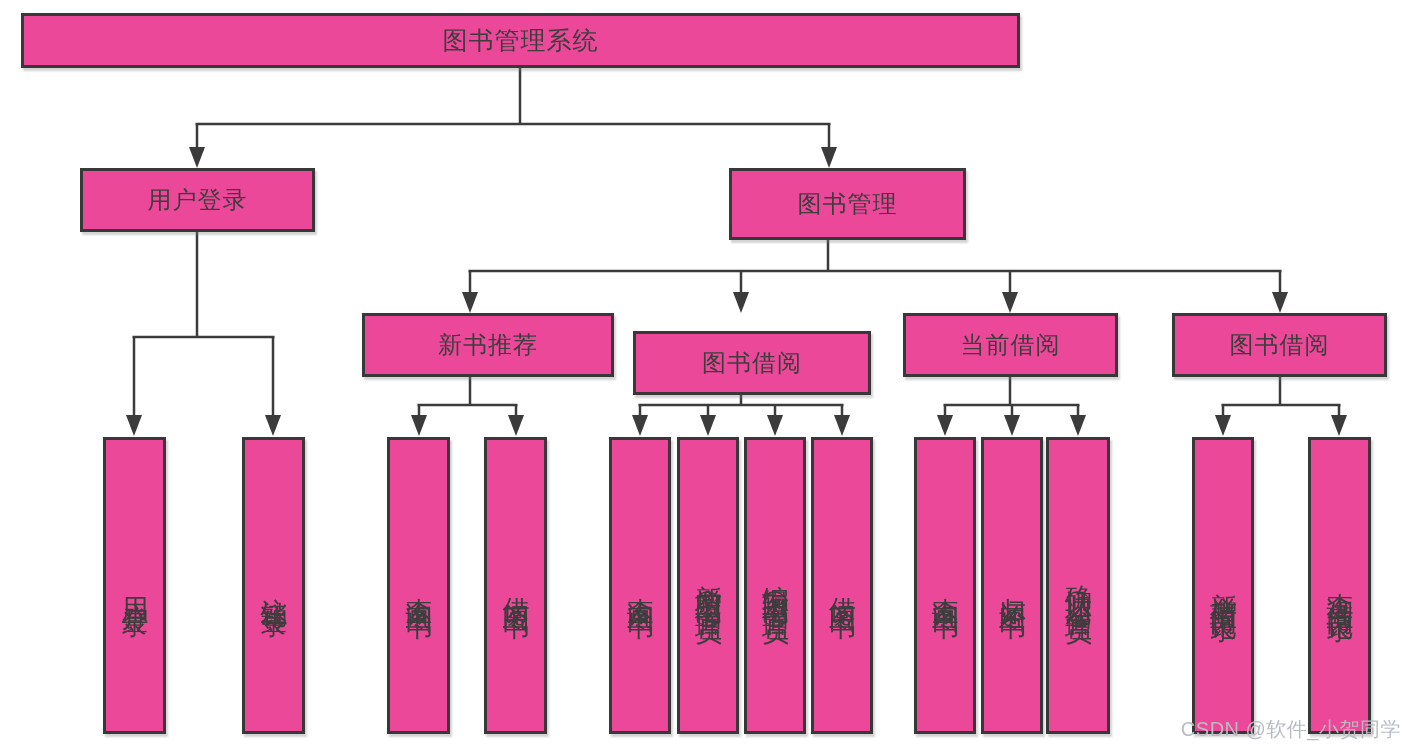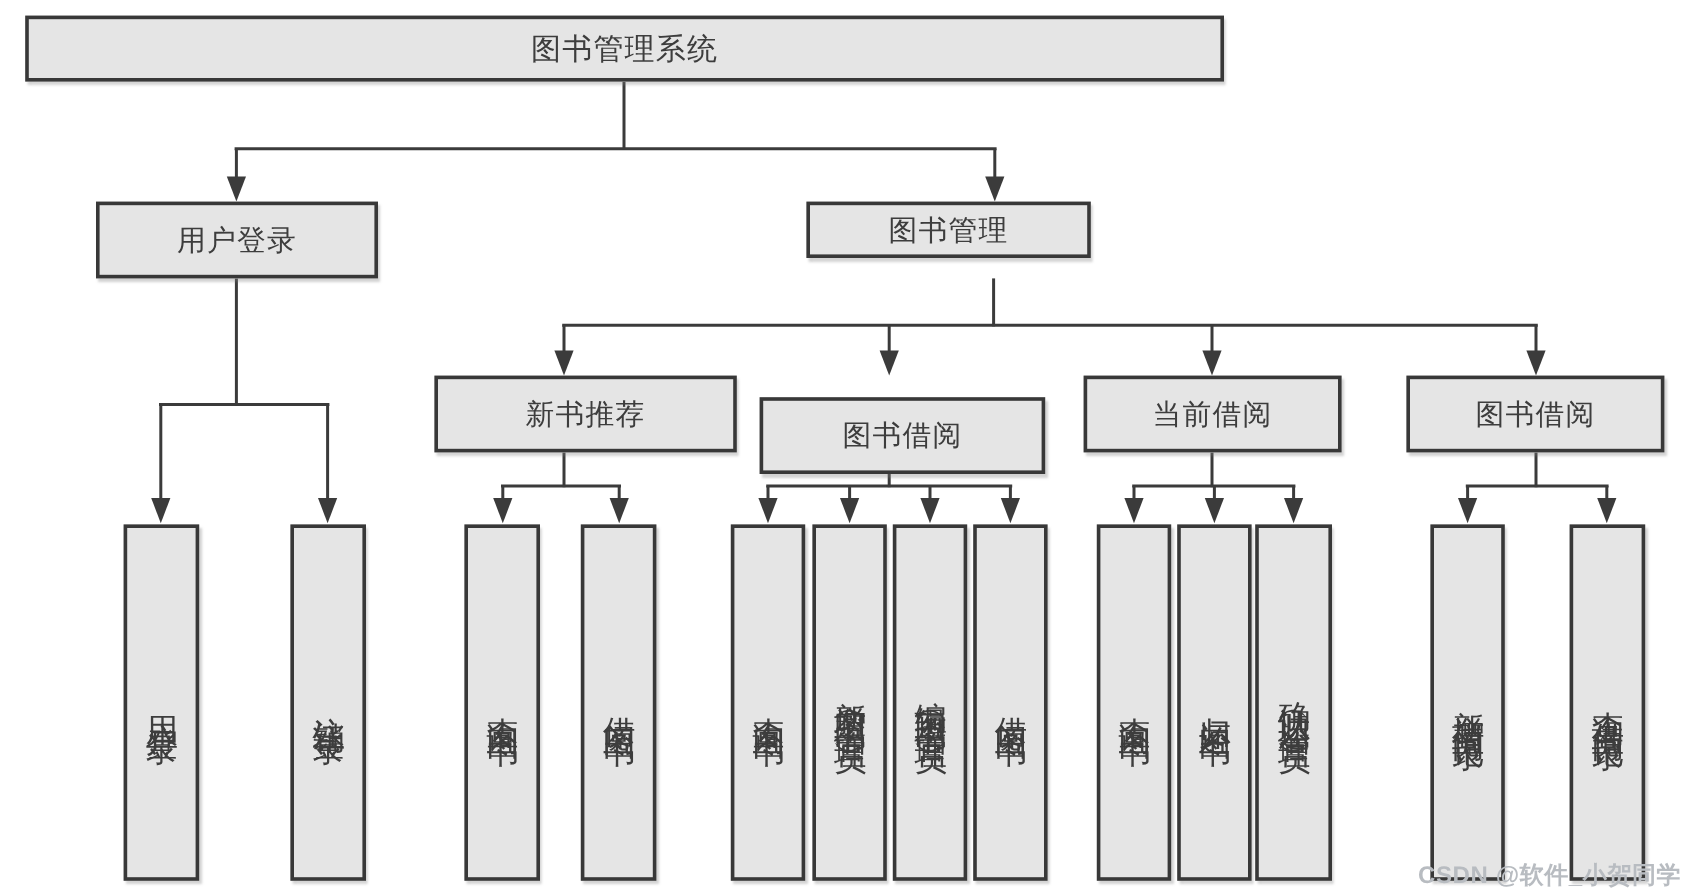--- a/index.html
+++ b/index.html
@@ -2,33 +2,33 @@
 <html><head>
 <meta charset="utf-8">
 <style>
   html,body{margin:0;padding:0;background:#ffffff;}
   .canvas{
     position:relative;width:1405px;height:747px;background:#ffffff;overflow:hidden;
     font-family:"Liberation Sans","DejaVu Sans",sans-serif;color:#3d3d3d;
   }
   .connectors{position:absolute;left:0;top:0;width:1405px;height:747px;pointer-events:none;}
   .node{
-    position:absolute;background:#e5e5e5;border:3px solid #383838;box-sizing:border-box;
+    position:absolute;background:#ec4899;border:3px solid #383838;box-sizing:border-box;
     display:flex;align-items:center;justify-content:center;
     box-shadow:2px 3px 2px rgba(125,125,125,0.35);
   }
   .node.h span{font-size:24px;letter-spacing:1px;white-space:nowrap;}
   .node.root span{font-size:25px;}
   .node.v span{
     writing-mode:vertical-rl;text-orientation:upright;
     font-size:27px;line-height:1;letter-spacing:5px;
   }
   .watermark{
     position:absolute;right:4px;bottom:4px;font-size:20px;color:#b8bcc1;
-    letter-spacing:0.5px;white-space:nowrap;font-weight:bold;
+    letter-spacing:0.5px;white-space:nowrap;
   }
   svg line{stroke:#3b3b3b;stroke-width:2.5;}
   svg polygon{fill:#3b3b3b;}
 </style>
 </head>
 <body>
 
 <div class="canvas">
 
   <svg class="connectors" width="1405" height="747" viewBox="0 0 1405 747" xmlns="http://www.w3.org/2000/svg">
@@ -107,21 +107,21 @@
     </g>
   </svg>
 
   <div class="node h root" style="left:21px;top:13px;width:999px;height:55px">
     <span>图书管理系统</span>
   </div>
 
   <div class="node h" style="left:80px;top:168px;width:235px;height:64px">
     <span>用户登录</span>
   </div>
-  <div class="node h" style="left:672px;top:168px;width:237px;height:47px">
+  <div class="node h" style="left:729px;top:168px;width:237px;height:72px">
     <span>图书管理</span>
   </div>
 
   <div class="node h" style="left:362px;top:313px;width:252px;height:64px">
     <span>新书推荐</span>
   </div>
   <div class="node h" style="left:633px;top:331px;width:238px;height:64px">
     <span>图书借阅</span>
   </div>
   <div class="node h" style="left:903px;top:313px;width:215px;height:64px">

